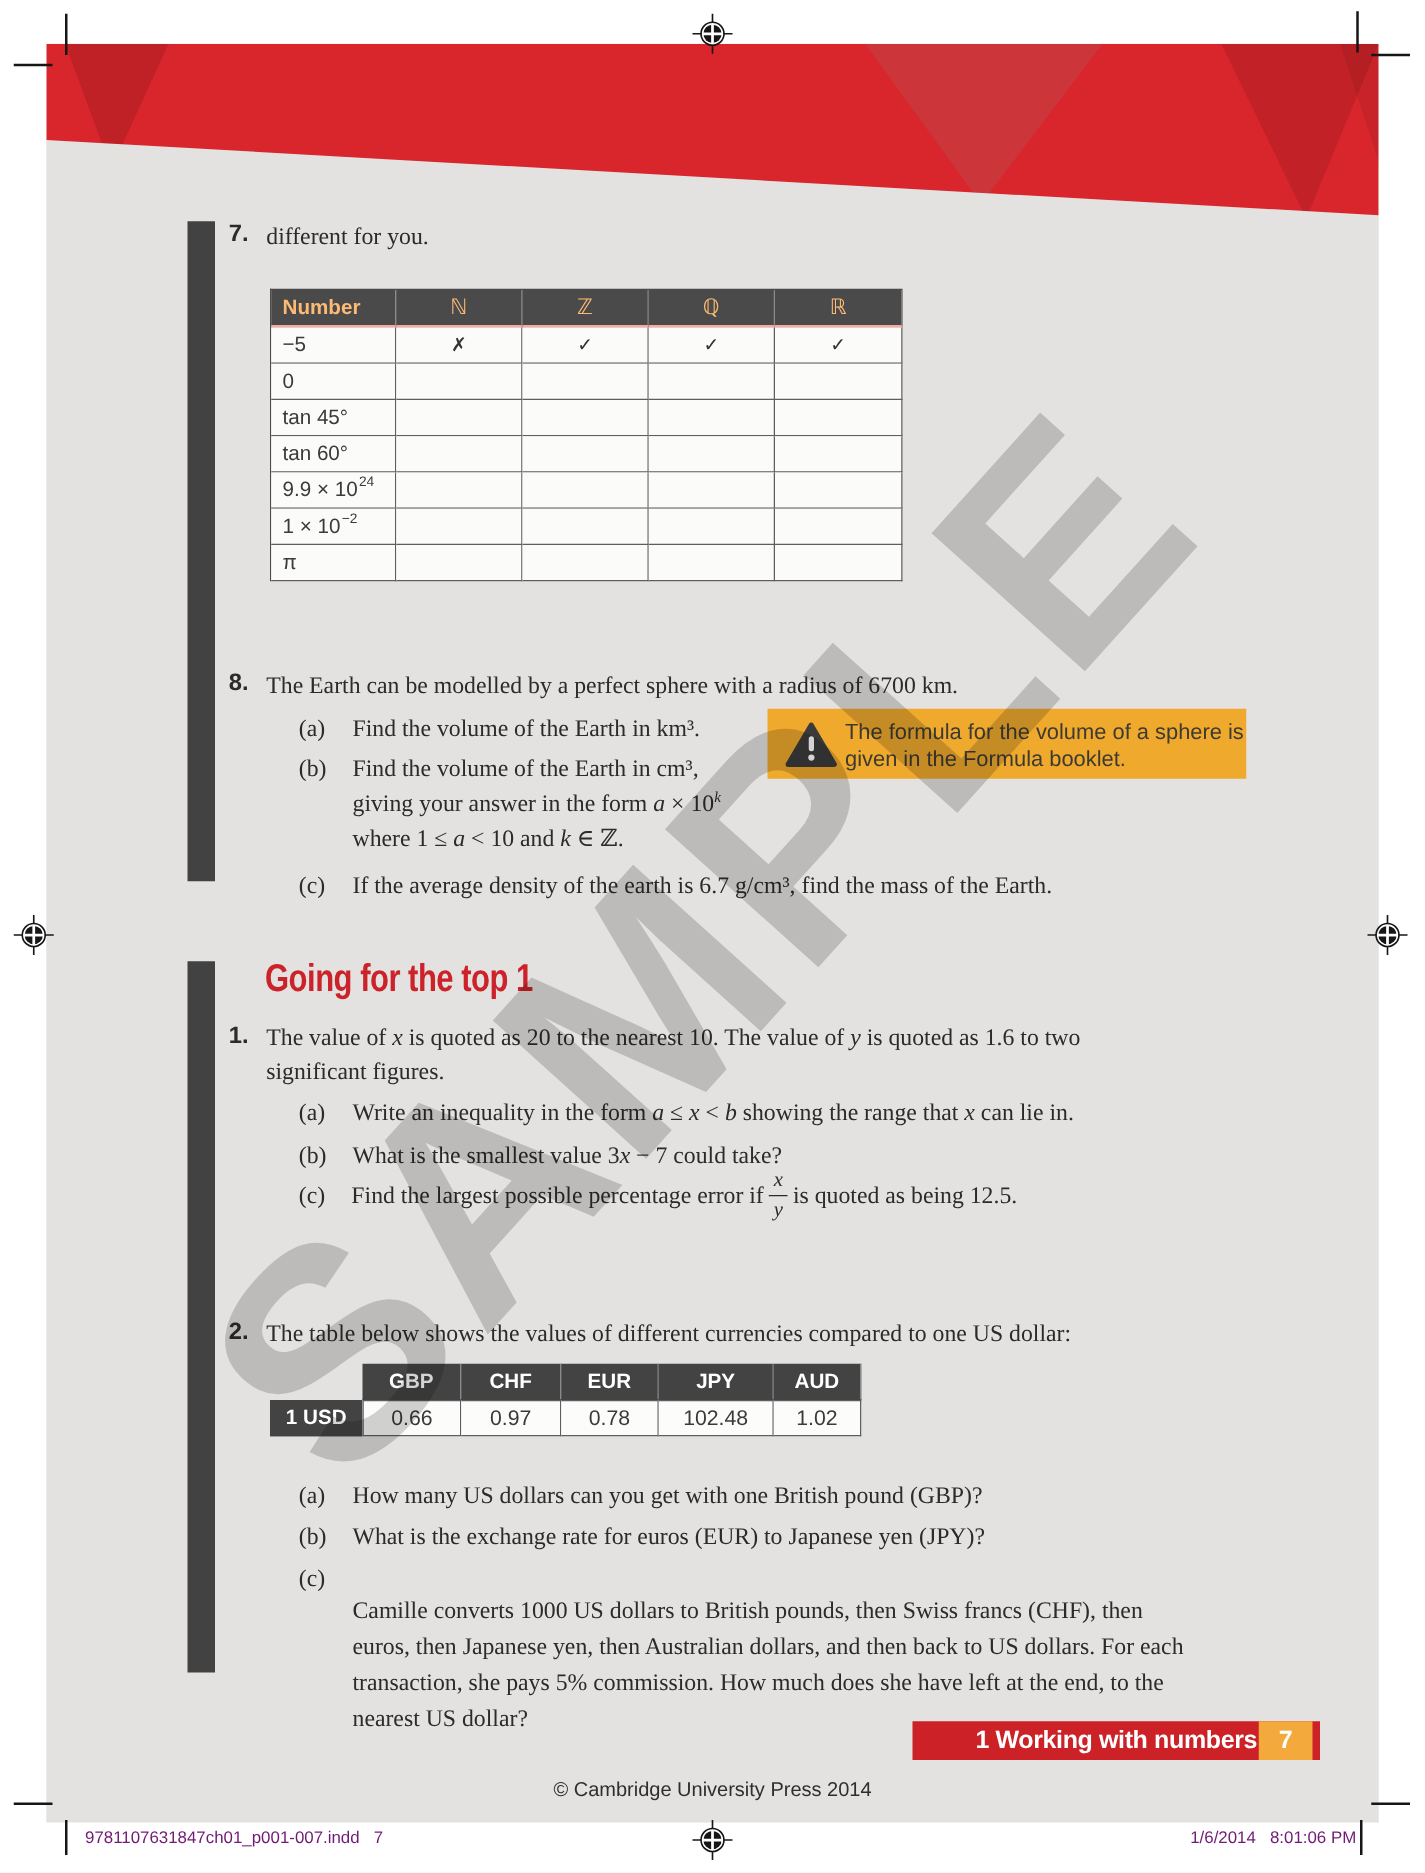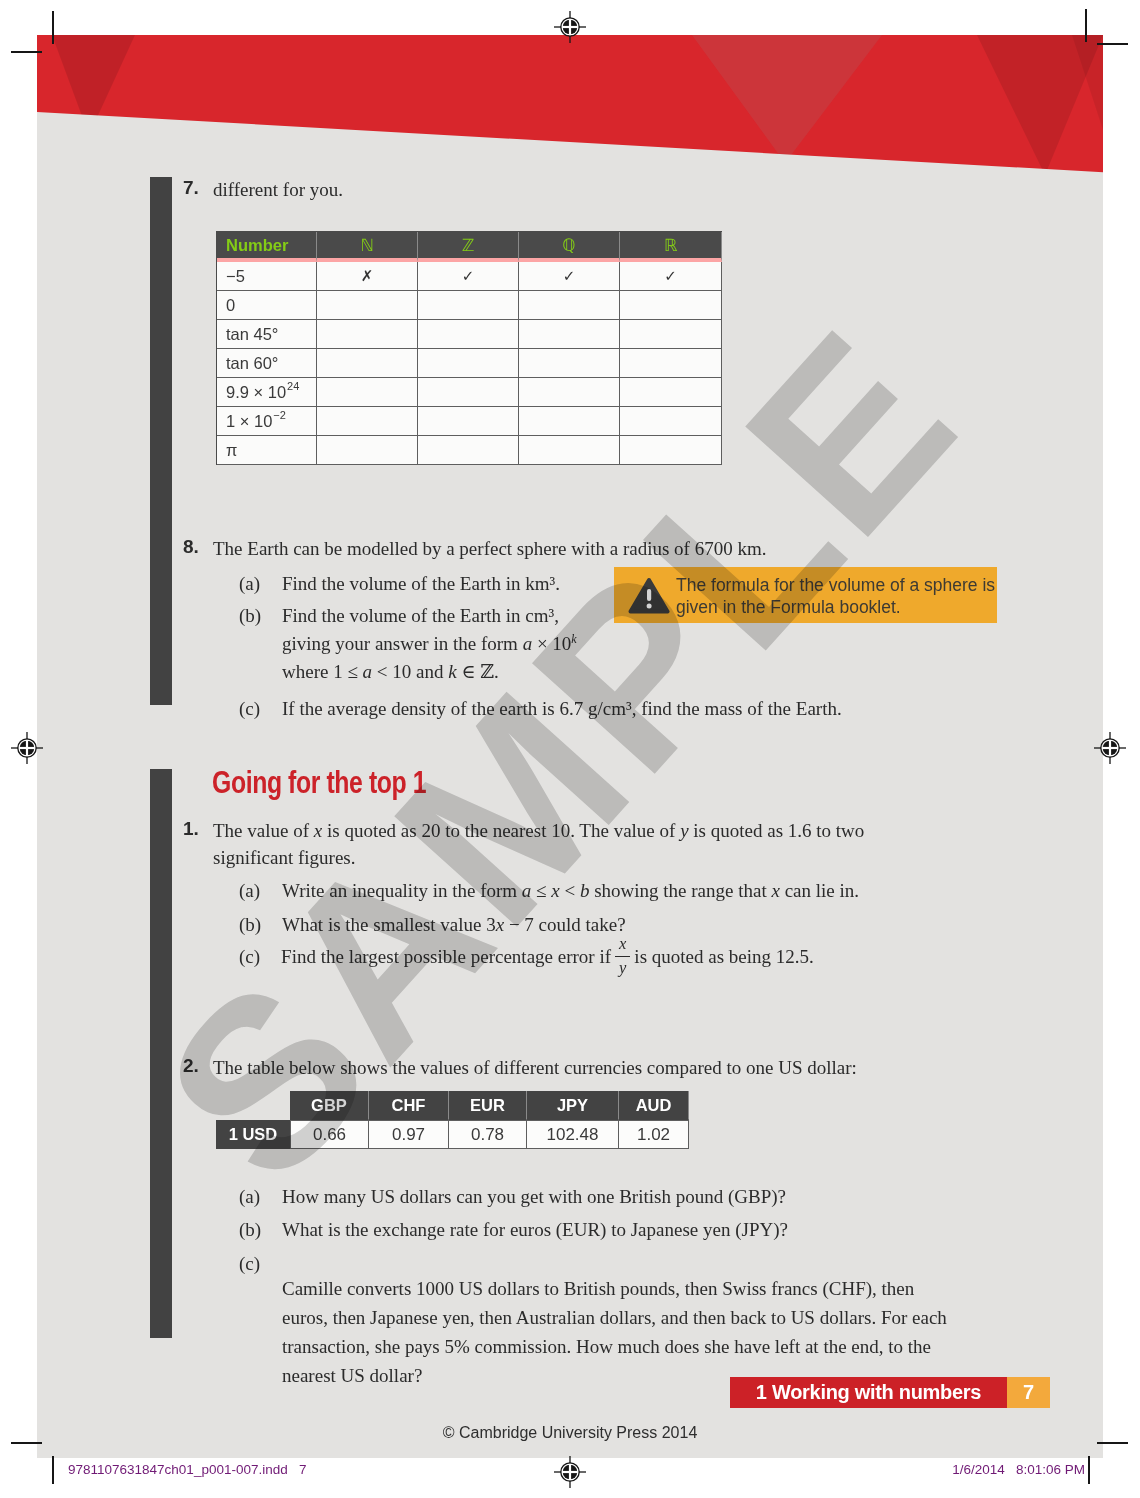--- a/index.html
+++ b/index.html
@@ -22,21 +22,21 @@
   .it{font-style:italic;}
   .supk{font-size:12px;vertical-align:super;line-height:0;}
   .heading{font-family:"Liberation Sans","DejaVu Sans",sans-serif;font-weight:bold;font-size:31px;
            color:#cc2229;transform:scaleX(0.80);transform-origin:left center;letter-spacing:-0.5px;white-space:nowrap;}
   
   .settable{left:216px;top:231px;border-left:1px solid #4a4a4a;border-top:1px solid #4a4a4a;}
   .st-row{display:flex;}
   .st-cell{box-sizing:border-box;border-right:1px solid #5e5e5e;border-bottom:1px solid #5e5e5e;
            background:#fbfbfa;display:flex;align-items:center;
            font-family:"Liberation Sans","DejaVu Sans",sans-serif;font-size:16.5px;color:#3a3a3a;}
-  .st-head .st-cell{background:#4a4a4a;color:#84cc16;border-right:1px solid #8a8a8a;border-bottom:4px solid #fca5a5;height:30px;}
+  .st-head .st-cell{background:#4a4a4a;color:#fdba74;border-right:1px solid #8a8a8a;border-bottom:2px solid #fca5a5;height:30px;}
   .st-cell.c0{width:100px;padding-left:9px;}
   .st-cell.cn{width:101px;justify-content:center;}
   .st-cell.clast{width:102px;justify-content:center;}
   .st-body .st-cell{height:29px;}
   .st-head .bb{font-family:"DejaVu Sans","DejaVu Serif",sans-serif;font-size:17px;}
   .tsup{font-size:11px;position:relative;top:-6px;margin-left:1px;}
   .mark{font-family:"DejaVu Sans",sans-serif;font-size:15px;color:#333;}
   
   .callout{left:614px;top:567px;width:383px;height:56px;background:#efa92c;}
   .callout-text{font-family:"Liberation Sans","DejaVu Sans",sans-serif;font-size:17.5px;line-height:22px;color:#3d3a33;}
@@ -49,21 +49,21 @@
   .cur-blank{background:transparent;}
   .cur-val{background:#fcfcfb;color:#3a3a3a;font-size:17px;border-right:1px solid #5e5e5e;border-bottom:1px solid #5e5e5e;border-top:1px solid #5e5e5e;}
   .w0{width:74px;} .w1{width:79px;} .w2{width:80px;} .w3{width:78px;} .w4{width:92px;} .w5{width:70px;}
   .cur-val.w1{border-left:1px solid #5e5e5e;}
   
   .fracline{display:flex;align-items:center;}
   .frac{display:inline-flex;flex-direction:column;align-items:center;font-style:italic;font-size:16.5px;line-height:1;margin:0 4px;}
   .frac .ftop{border-bottom:1.4px solid #2b2b2b;padding:0 4px 3px;}
   .frac .fbot{padding-top:3px;}
   
-  .footbar{left:730px;top:1377px;width:277px;height:31px;background:#cc2127;display:flex;align-items:center;justify-content:center;}
+  .footbar{left:730px;top:1377px;width:326px;height:31px;background:#cc2127;display:flex;align-items:center;justify-content:center;}
   .footbar span{font-family:"Liberation Sans","DejaVu Sans",sans-serif;font-weight:bold;font-size:20px;color:#fff;letter-spacing:-0.3px;}
   .footpage{left:1007px;top:1377px;width:43px;height:31px;background:#f3a93c;display:flex;align-items:center;justify-content:center;}
   .footpage span{font-family:"Liberation Sans","DejaVu Sans",sans-serif;font-weight:bold;font-size:20px;color:#fff;}
   .copyright{left:37px;top:1424px;width:1066px;text-align:center;
              font-family:"Liberation Sans","DejaVu Sans",sans-serif;font-size:16px;color:#2e2e2e;}
   .printline{font-family:"Liberation Sans","DejaVu Sans",sans-serif;font-size:13.5px;color:#701a75;white-space:pre;}
   
   .watermark{left:560px;top:755px;transform:translate(-50%,-50%) rotate(-48deg);
              font-family:"Liberation Sans","DejaVu Sans",sans-serif;font-weight:bold;font-size:240px;
              letter-spacing:6px;color:#8a8a8a;opacity:0.38;mix-blend-mode:multiply;z-index:9;pointer-events:none;white-space:nowrap;}

